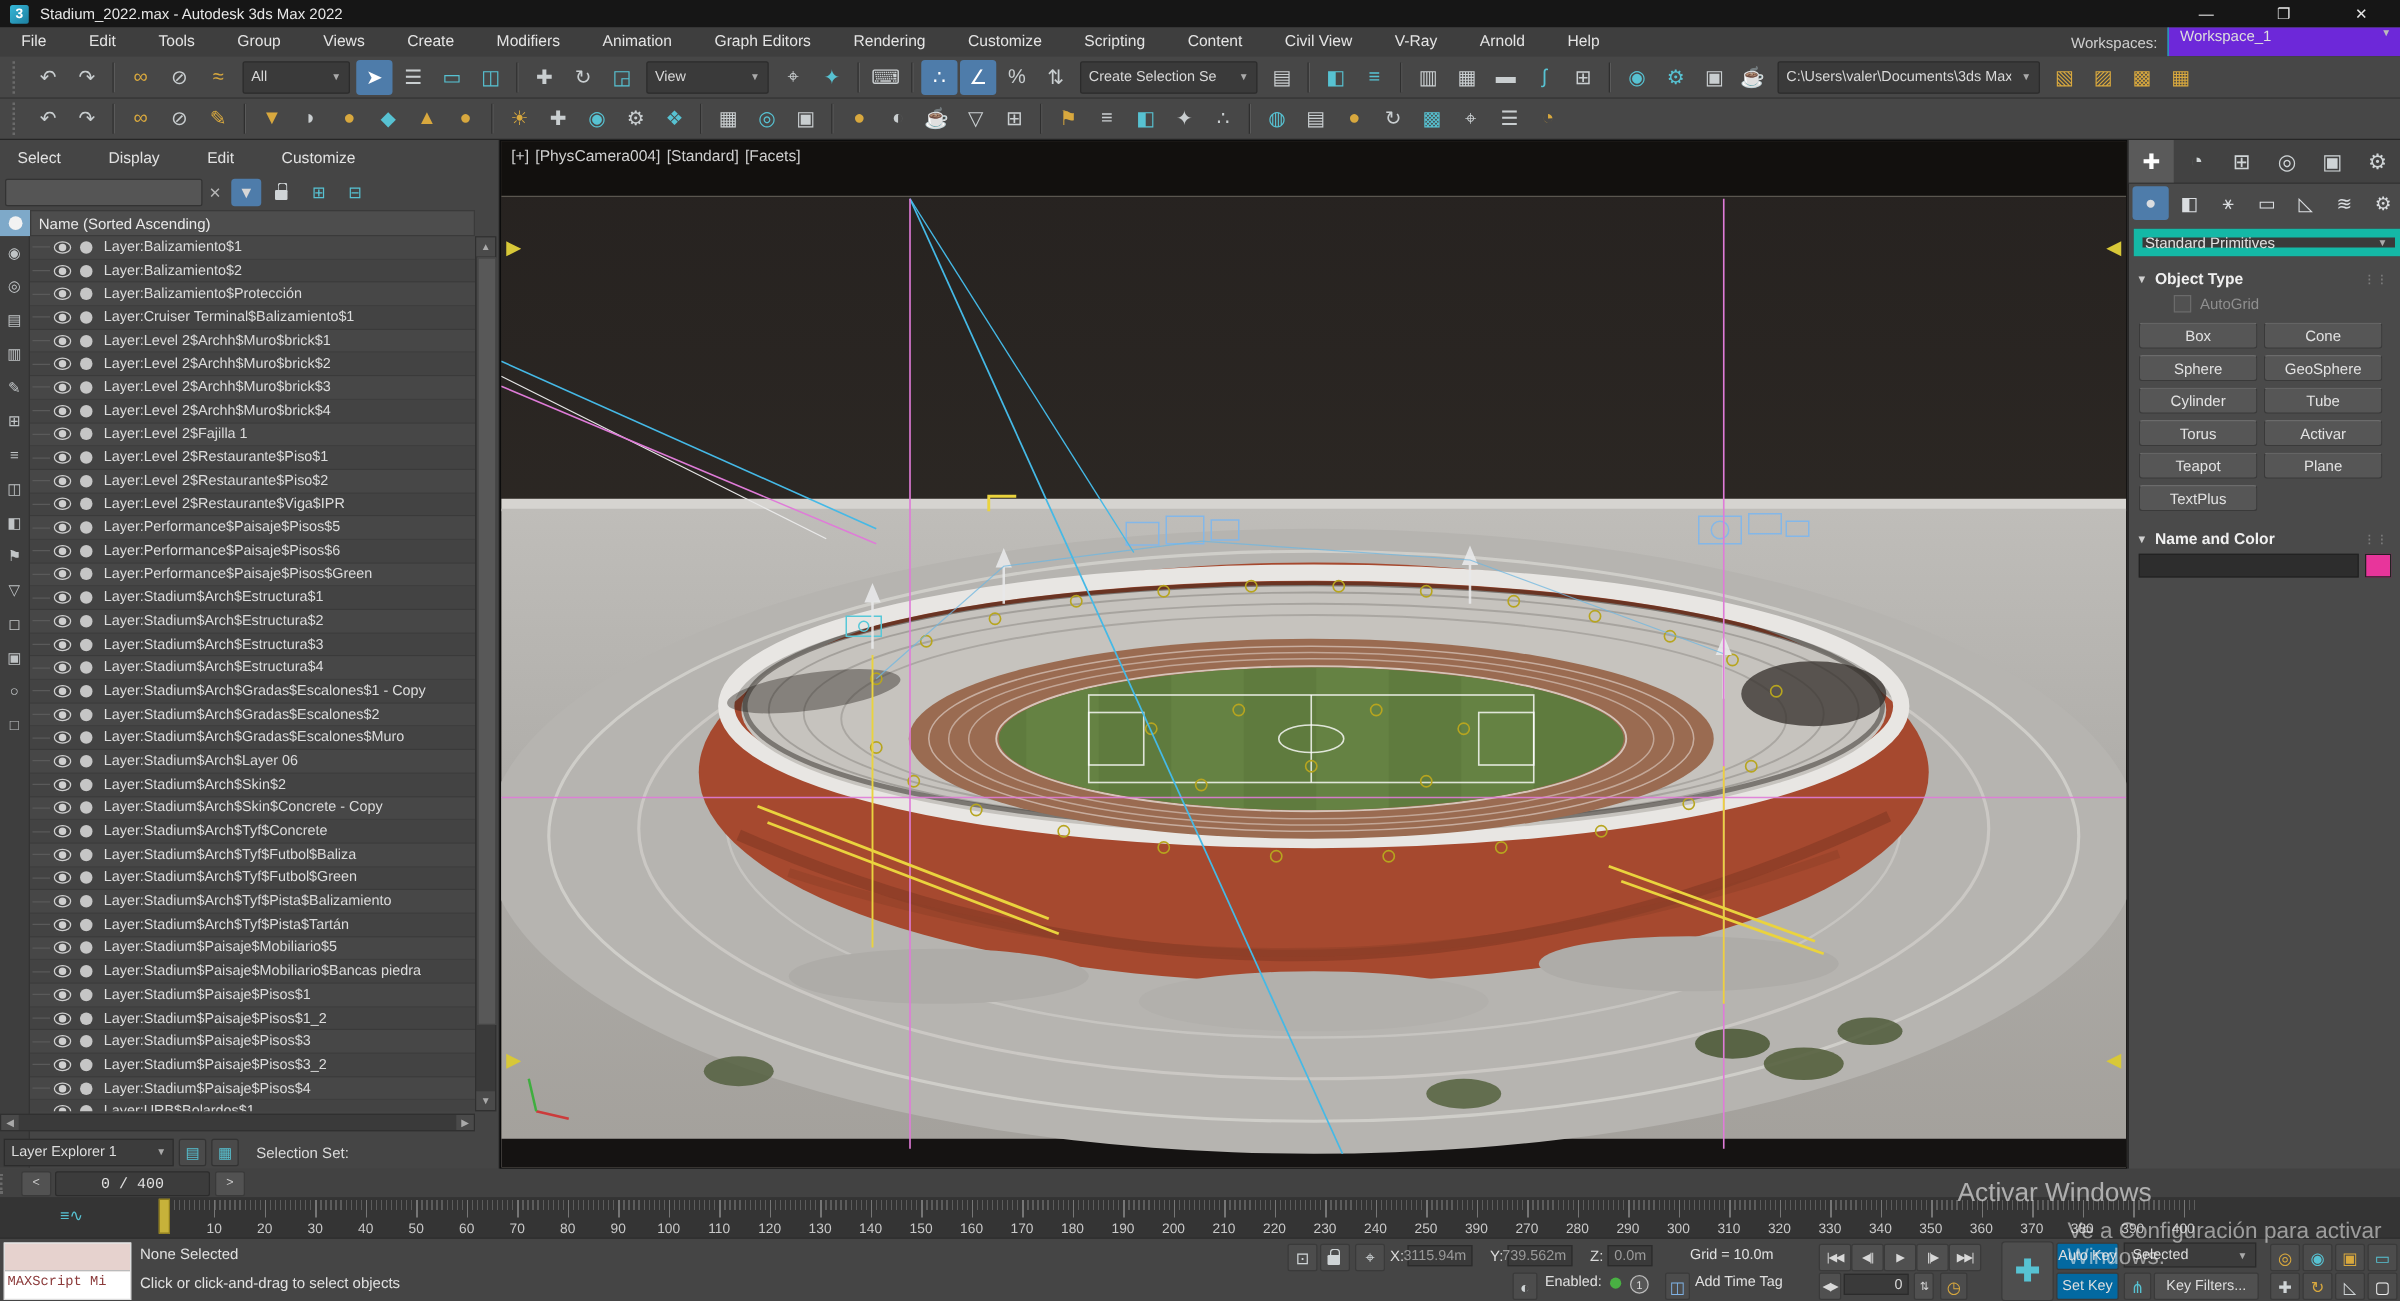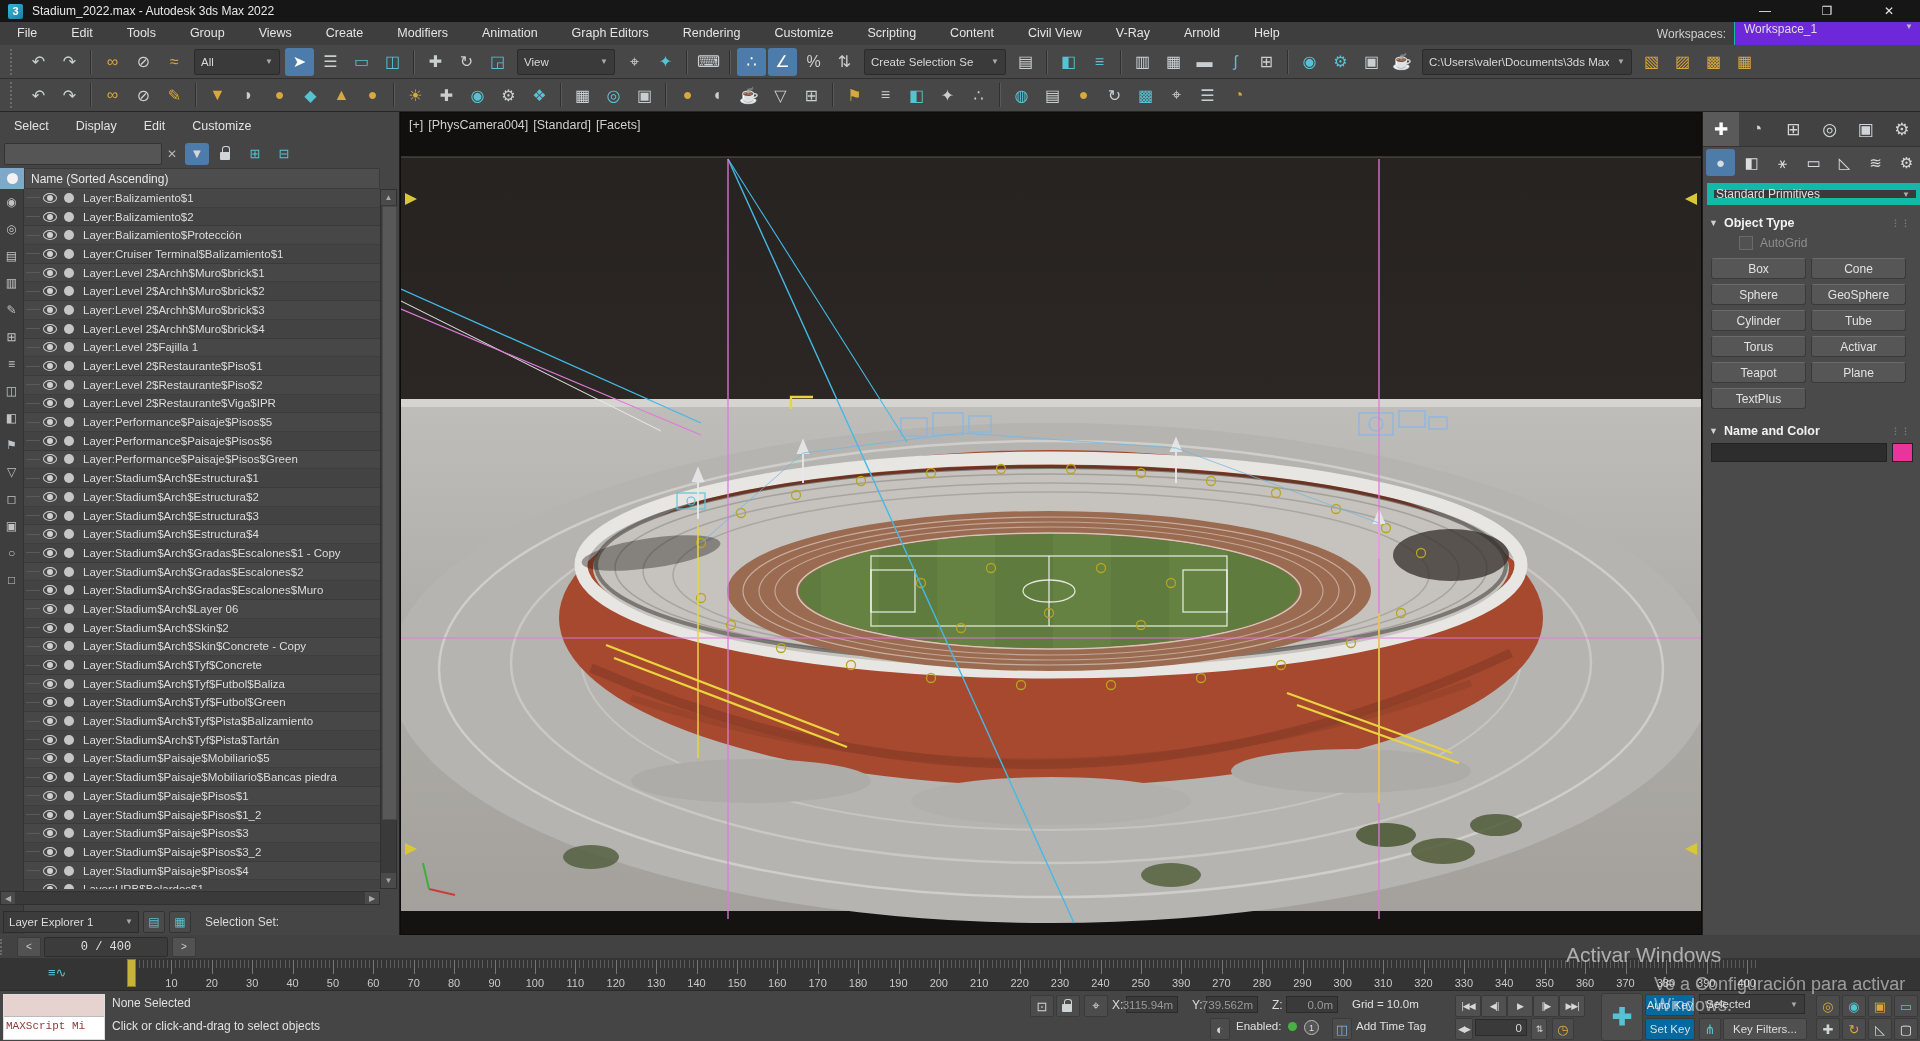--- a/index.html
+++ b/index.html
@@ -34,21 +34,21 @@
         font-size:16px;color:#c9ced0;}
   .tbtn .g{pointer-events:none;}
   .tbtn.sel{background:#4e7caa;color:#fff;}
   .tsep{width:1px;height:24px;background:#2f2f2f;margin:0 5px;border-right:1px solid #5a5a5a;}
   .c-gray{color:#c9ced0;} .c-teal{color:#57c2d2;} .c-gold{color:#d8a83e;}
   .tcombo{height:24px;background:#3a3a3a;border:1px solid #2b2b2b;border-radius:2px;color:#d8d8d8;
           font-size:11.5px;display:flex;align-items:center;padding:0 6px;margin:0 4px;position:relative;}
   .tcombo .arr{margin-left:auto;font-size:8px;color:#aaa;padding-left:8px;}
   
   .explorer{left:0;top:112px;width:400px;height:823px;background:#454545;border-right:1px solid #1d1d1d;box-sizing:border-box;}
-  .exmenus{position:absolute;left:0;top:0;width:100%;height:27px;display:flex;align-items:center;padding-left:14px;gap:27px;}
+  .exmenus{position:absolute;left:0;top:0;width:100%;height:27px;display:flex;align-items:center;padding-left:14px;gap:38px;}
   .exmenu{font-size:12.5px;color:#e2e2e2;}
   .exsearchrow{position:absolute;left:0;top:27px;width:100%;height:29px;display:flex;align-items:center;}
   .exsearch{width:148px;height:20px;margin-left:4px;background:#555;border:1px solid #333;border-radius:2px;
             color:#ddd;font-size:11px;padding:0 4px;}
   .exclear{width:16px;text-align:center;color:#b5b5b5;font-size:12px;margin-left:2px;}
   .exicon{width:24px;height:22px;margin-left:5px;border-radius:3px;display:flex;align-items:center;justify-content:center;
           font-size:13px;color:#d6d6d6;}
   .exicon.sel{background:#4e7caa;}
   .exicon.teal{color:#57c2d2;}
   .excolhead{position:absolute;left:24px;top:56px;width:356px;height:21px;background:#4d4d4d;border:1px solid #3a3a3a;
@@ -1088,21 +1088,21 @@
     <span class="sicon" style="left:1056px;top:4px;position:absolute">
       <span class="lockshackle" style="left:7px;top:3px"></span>
       <span class="lockbody" style="left:5px;top:8px"></span>
     </span>
     <span class="sicon" style="left:1084px;top:4px">⌖</span>
     <span class="coordlabel" style="left:1112px;top:7px">X:</span>
     <span class="coordfield" style="left:1126px;top:5px;width:52px">3115.94m</span>
     <span class="coordlabel" style="left:1192px;top:7px">Y:</span>
     <span class="coordfield" style="left:1206px;top:5px;width:52px">739.562m</span>
     <span class="coordlabel" style="left:1272px;top:7px">Z:</span>
-    <span class="coordfield" style="left:1286px;top:5px;width:52px">0.0m</span>
+    <span class="coordfield" style="left:1286px;top:5px;width:36px">0.0m</span>
     <span class="stext" style="left:1352px;top:7px;font-size:11.5px">Grid = 10.0m</span>
 
     <span class="sicon" style="left:1210px;top:27px;width:18px">◐</span>
     <span class="stext" style="left:1236px;top:29px;font-size:11.5px">Enabled:</span>
     <span class="greendot" style="position:absolute;left:1288px;top:31px"></span>
     <span class="onecircle" style="position:absolute;left:1304px;top:29px">1</span>
     <span class="sicon" style="left:1332px;top:27px;width:18px;color:#7fb2e5">◫</span>
     <span class="stext" style="left:1356px;top:29px;font-size:11.5px">Add Time Tag</span>
 
     <span class="pbtn" style="left:1455px;top:4px">|◀◀</span>

